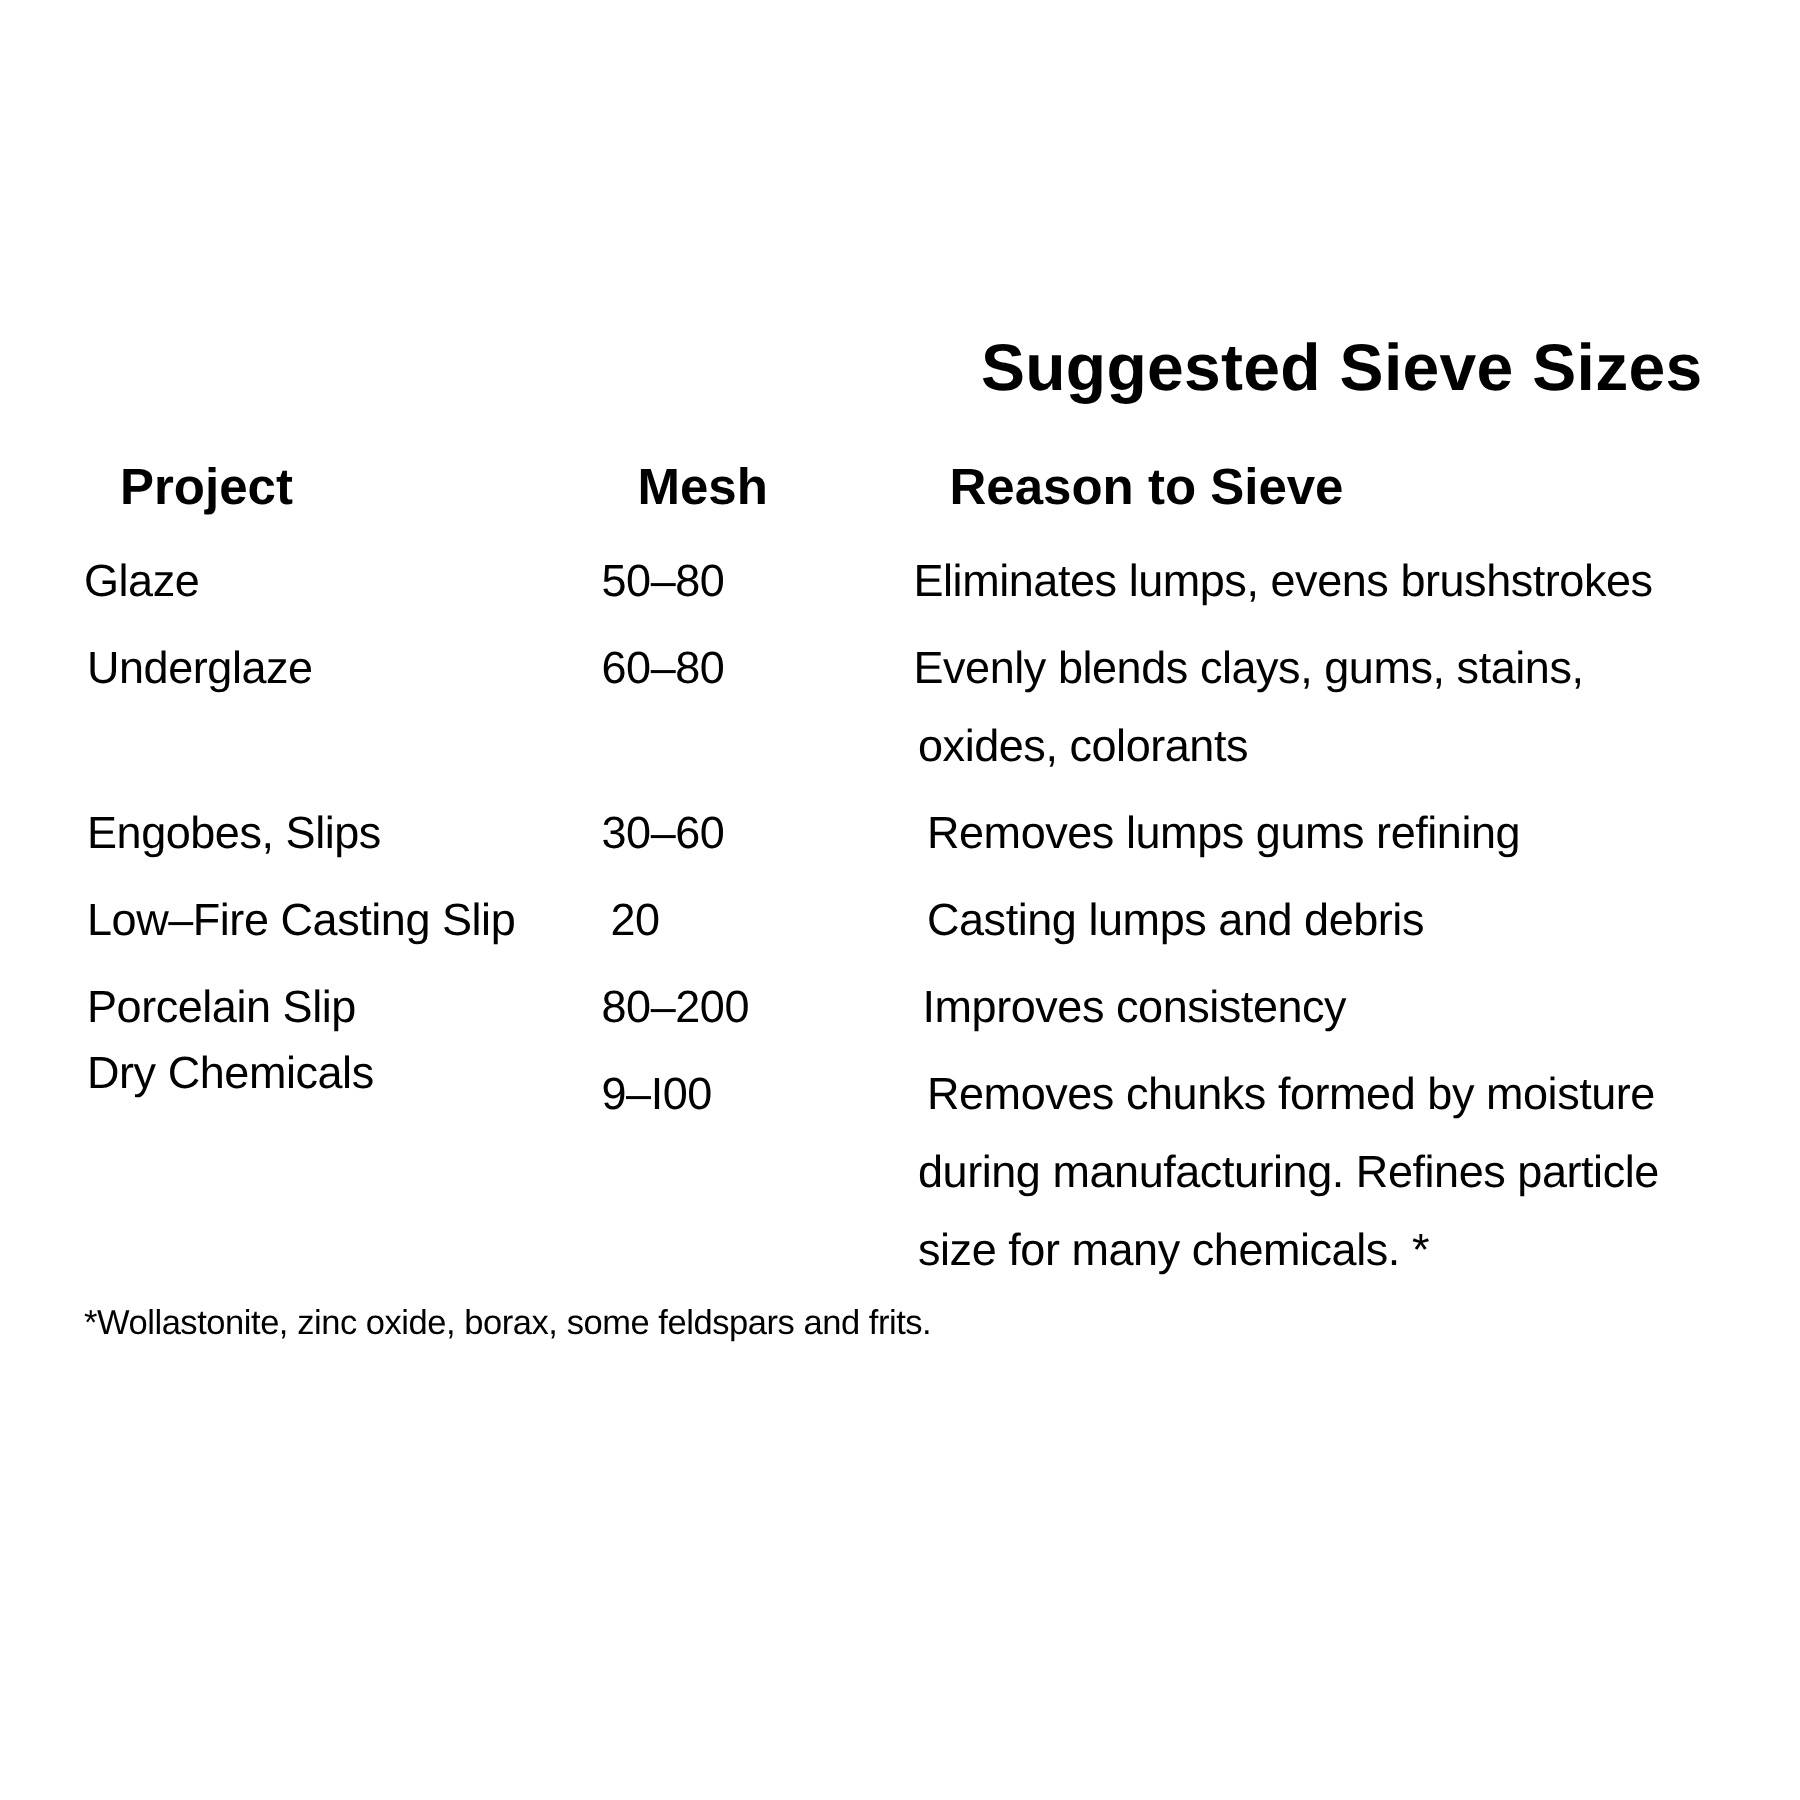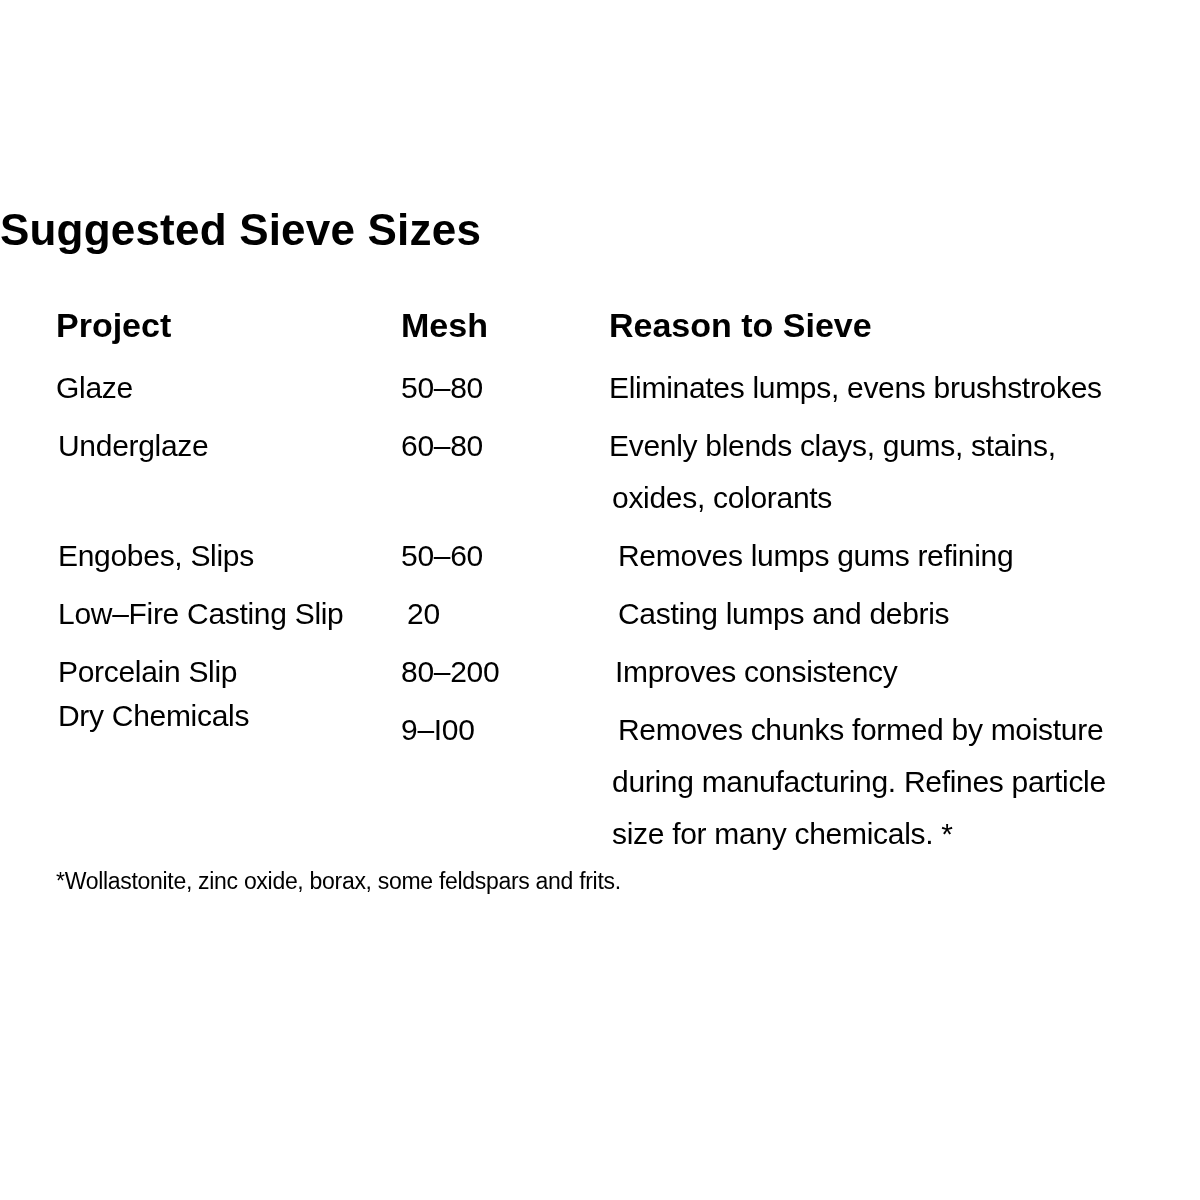--- a/index.html
+++ b/index.html
@@ -1,20 +1,20 @@
 <!DOCTYPE html>
 <html><head>
   <meta charset="utf-8">
   <style>
     html, body { margin: 0; padding: 0; background: #ffffff; }
     body { width: 1200px; height: 1200px; position: relative; overflow: hidden;
            font-family: "Liberation Sans", sans-serif; color: #000; }
-    .title { position: absolute; left: 0; width: 1135px; top: 205px; text-align: left;
+    .title { position: absolute; left: 0; width: 1135px; top: 221px; text-align: right;
              font-size: 44px; font-weight: bold; letter-spacing: 0.2px; }
-    .hdr { position: absolute; top: 306px; font-size: 34px; font-weight: bold; }
+    .hdr { position: absolute; top: 306px; font-size: 34px; font-weight: bold; margin-left: 24px; }
     .cell { position: absolute; font-size: 30px; line-height: 52px; letter-spacing: -0.3px; }
     .footnote { position: absolute; left: 56px; top: 868px; font-size: 23px; letter-spacing: -0.3px; }
   </style>
 </head>
 <body>
 
 <div class="title">Suggested Sieve Sizes</div>
 
 <div class="hdr" style="left:56px">Project</div>
 <div class="hdr" style="left:401px">Mesh</div>
@@ -23,21 +23,21 @@
 <div class="cell" style="left:56px;top:362px">Glaze</div>
 <div class="cell" style="left:401px;top:362px">50–80</div>
 <div class="cell" style="left:609px;top:362px">Eliminates lumps, evens brushstrokes</div>
 
 <div class="cell" style="left:58px;top:420px">Underglaze</div>
 <div class="cell" style="left:401px;top:420px">60–80</div>
 <div class="cell" style="left:609px;top:420px">Evenly blends clays, gums, stains,</div>
 <div class="cell" style="left:612px;top:472px">oxides, colorants</div>
 
 <div class="cell" style="left:58px;top:530px">Engobes, Slips</div>
-<div class="cell" style="left:401px;top:530px">50–60</div>
+<div class="cell" style="left:401px;top:530px">30–60</div>
 <div class="cell" style="left:618px;top:530px">Removes lumps gums refining</div>
 
 <div class="cell" style="left:58px;top:588px">Low–Fire Casting Slip</div>
 <div class="cell" style="left:407px;top:588px">20</div>
 <div class="cell" style="left:618px;top:588px">Casting lumps and debris</div>
 
 <div class="cell" style="left:58px;top:646px">Porcelain Slip</div>
 <div class="cell" style="left:401px;top:646px">80–200</div>
 <div class="cell" style="left:615px;top:646px">Improves consistency</div>
 

